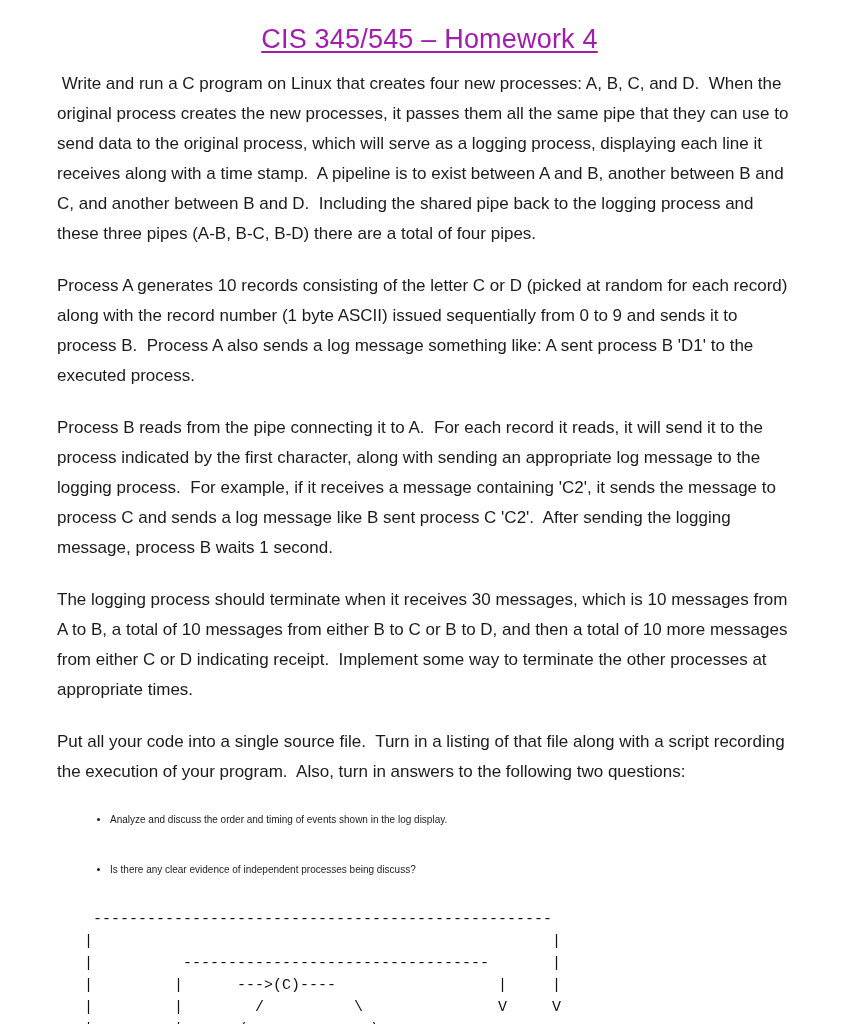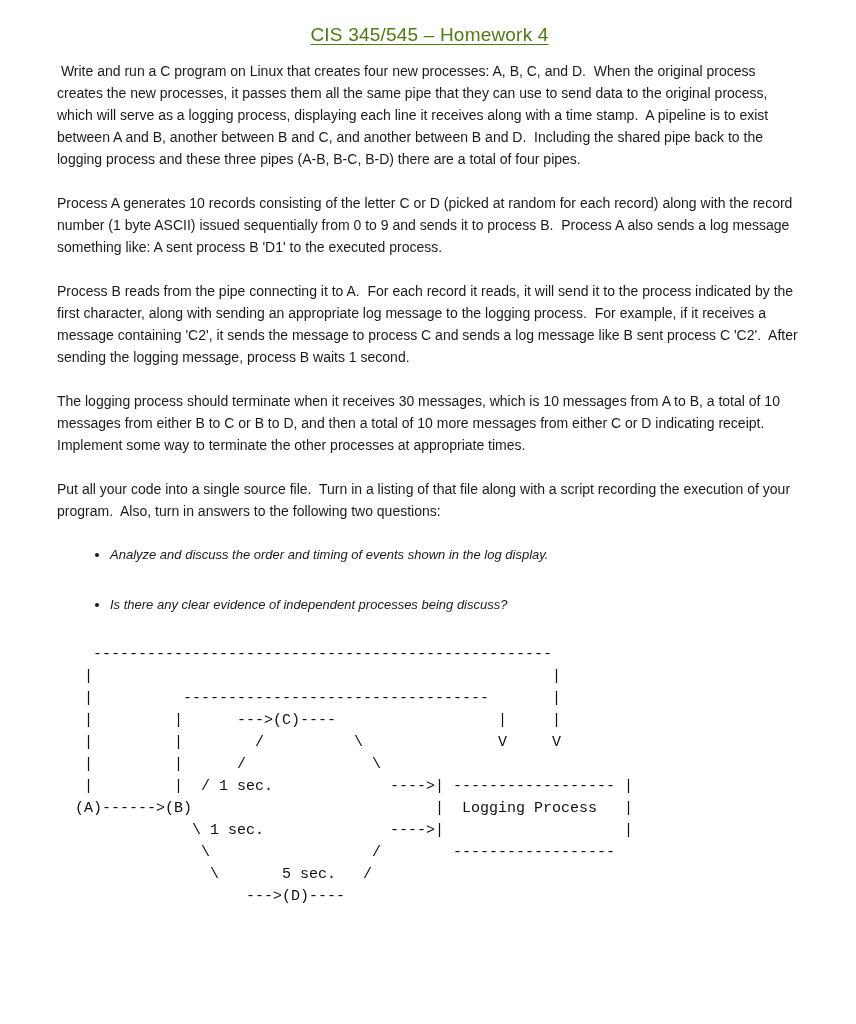--- a/index.html
+++ b/index.html
@@ -11,47 +11,46 @@
       font-family: "Liberation Sans", "DejaVu Sans", sans-serif;
       color: #1b1b1b;
     }
     .page {
       box-sizing: border-box;
       width: 856px;
       height: 1024px;
       padding: 24px 54px 0 57px;
     }
     .title {
-      font-size: 19px;
+      font-size: 27px;
       font-weight: 400;
       text-align: center;
       text-decoration: underline;
       text-underline-offset: 3px;
       margin: 0 0 14px 0;
-      color: #4d7c0f;
+      color: #a21caf;
       letter-spacing: 0.2px;
     }
     .content { width: 742px; }
     p.para {
       margin: 4px 0 22px 0;
-      font-size: 14px;
-      line-height: 22px;
+      font-size: 17px;
+      line-height: 30px;
       white-space: pre-wrap;
     }
     p.para b { font-weight: 400; }
     ul.bullets {
       margin: 2px 0 14px 0;
       padding: 0 0 0 53px;
       list-style: disc;
     }
     ul.bullets li {
-      font-size: 13px;
+      font-size: 10px;
       line-height: 22px;
       margin: 0 0 28px 0;
-      font-style: italic;
     }
     pre.diagram {
       margin: 0 0 0 18px;
       font-family: "Liberation Mono", "DejaVu Sans Mono", monospace;
       font-size: 15px;
       line-height: 22px;
       color: #111111;
       white-space: pre;
     }
   </style>

